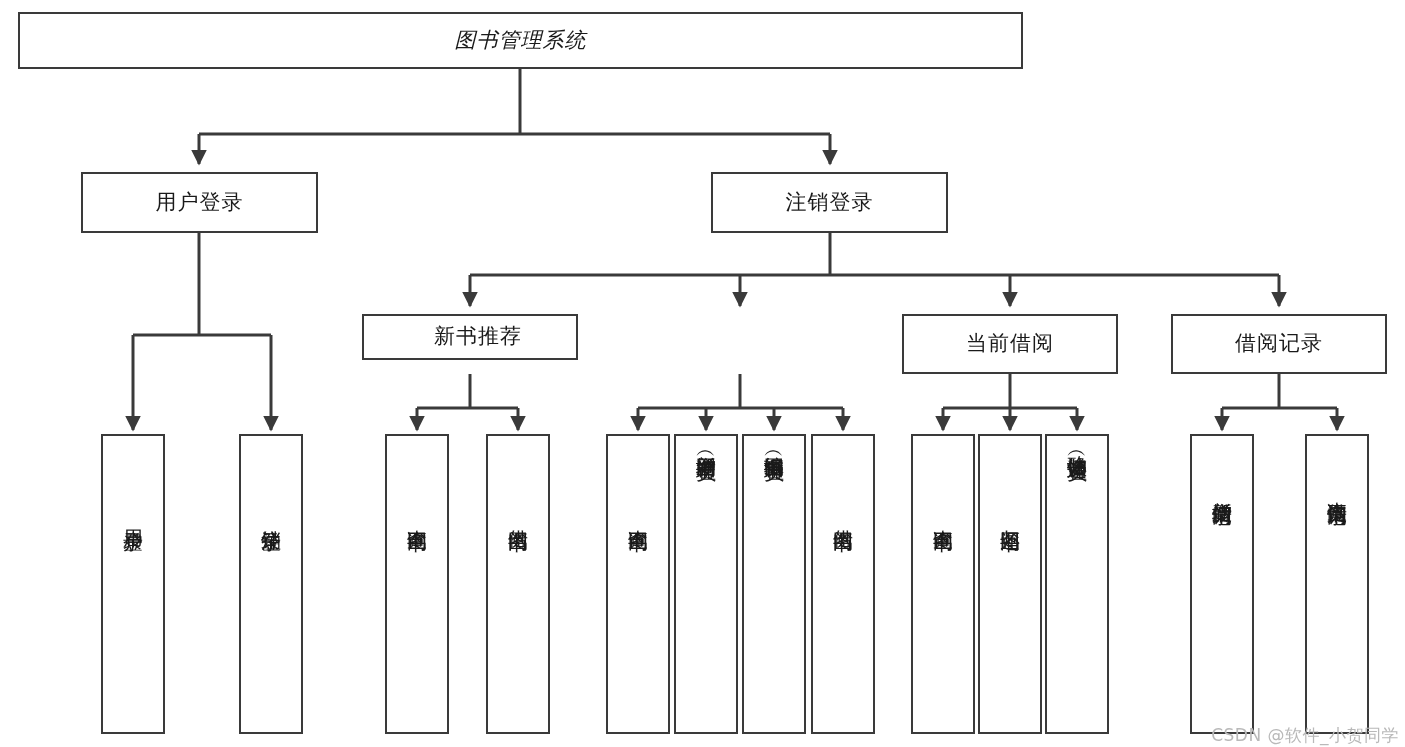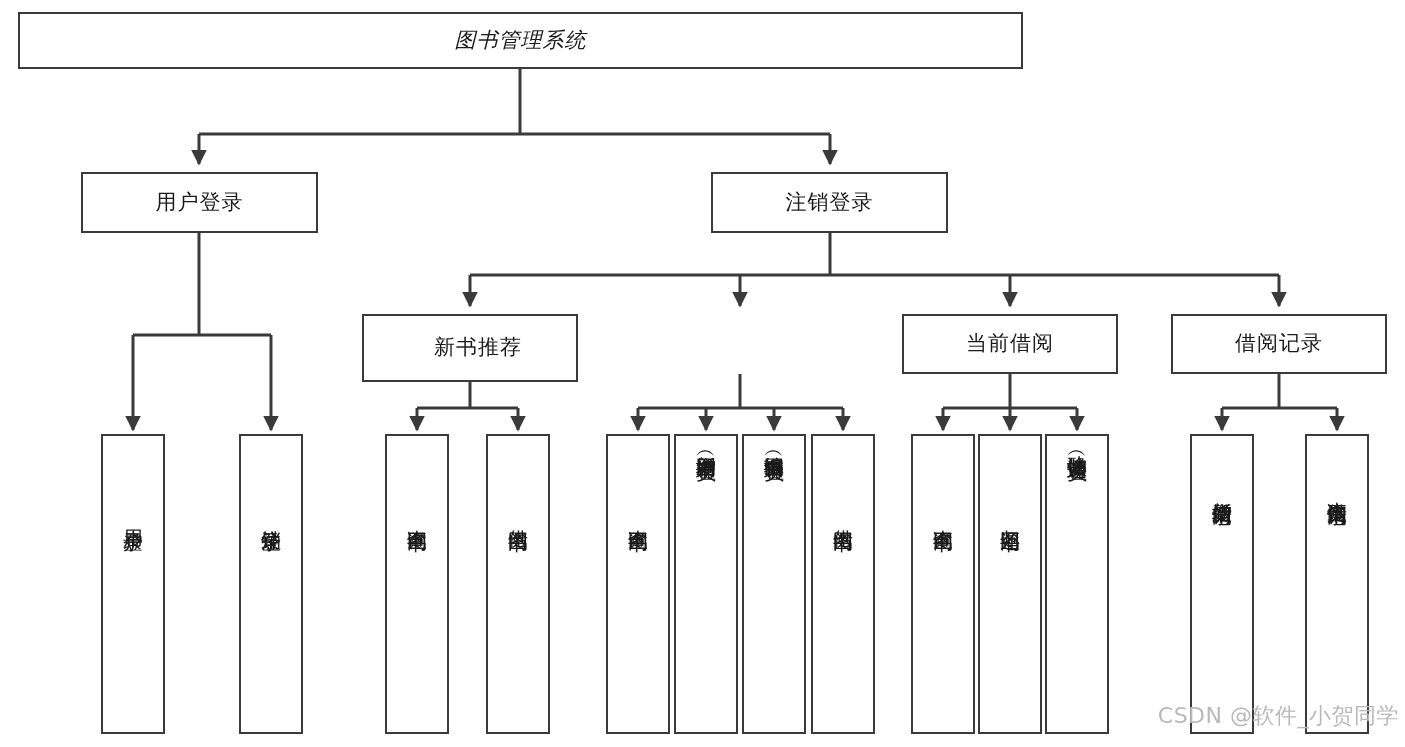--- a/index.html
+++ b/index.html
@@ -56,22 +56,22 @@
   }
   .node.vert.mid .vlabel {
     margin-top: 46px;
   }
   .node.vert.midshort .vlabel {
     margin-top: 74px;
   }
   .watermark {
     position: absolute;
     right: 6px;
-    bottom: 16px;
-    font-size: 22px;
+    bottom: 0;
+    font-size: 17px;
     color: #b9b9b9;
     letter-spacing: 0.5px;
     white-space: nowrap;
     font-family: "DejaVu Sans", "Liberation Sans", sans-serif;
   }
 </style>
 </head>
 <body>
 
 <div id="canvas">
@@ -130,21 +130,21 @@
     <span>图书管理系统</span>
   </div>
 
   <div class="node horiz" style="left:81px; top:172px; width:237px; height:61px;">
     <span>用户登录</span>
   </div>
   <div class="node horiz" style="left:711px; top:172px; width:237px; height:61px;">
     <span>注销登录</span>
   </div>
 
-  <div class="node horiz" style="left:362px; top:314px; width:216px; height:68px;padding-left:16px;">
+  <div class="node horiz" style="left:362px; top:314px; width:216px; height:46px;padding-left:16px;">
     <span>新书推荐</span>
   </div>
   <div class="node horiz" style="left:902px; top:314px; width:216px; height:60px;">
     <span>当前借阅</span>
   </div>
   <div class="node horiz" style="left:1171px; top:314px; width:216px; height:60px;">
     <span>借阅记录</span>
   </div>
 
   <div class="node vert midshort" style="left:101px; top:434px; width:64px; height:300px;">

